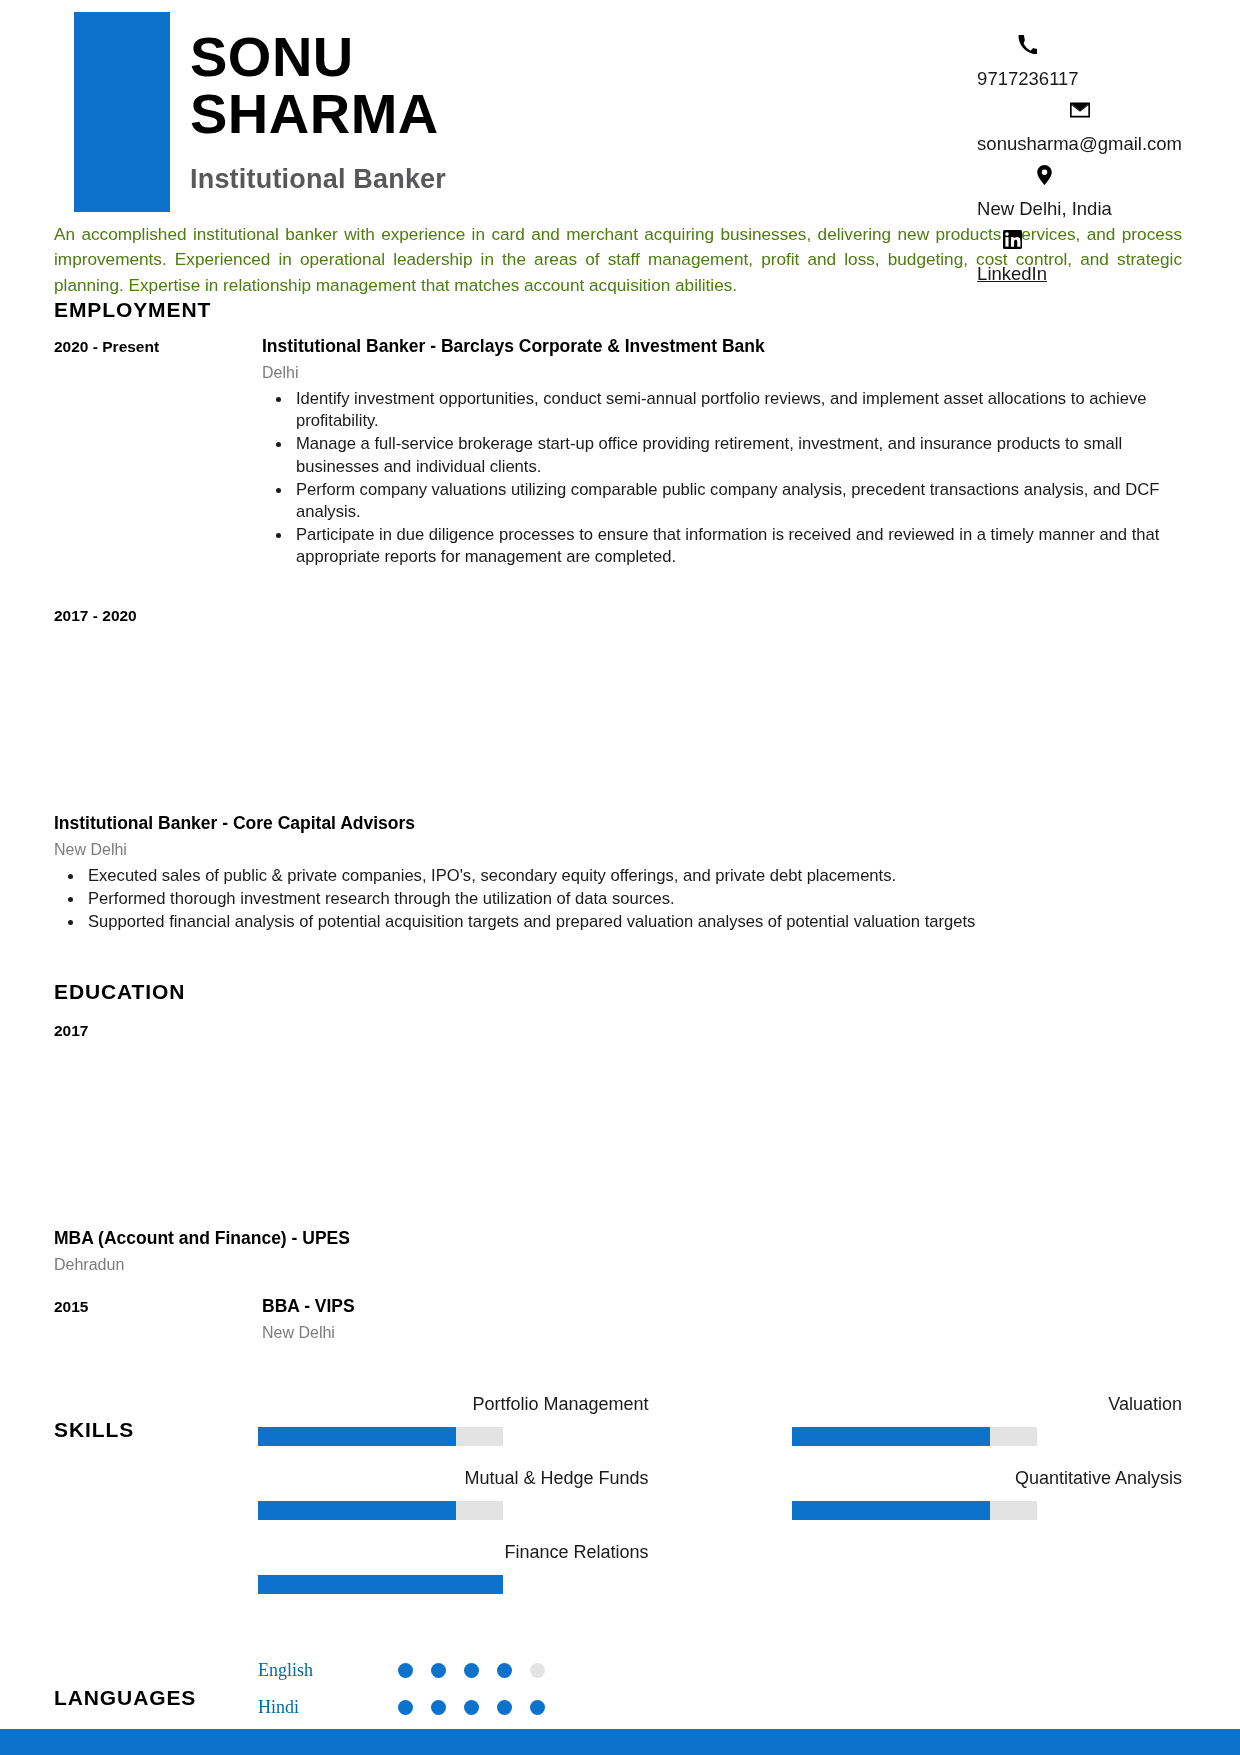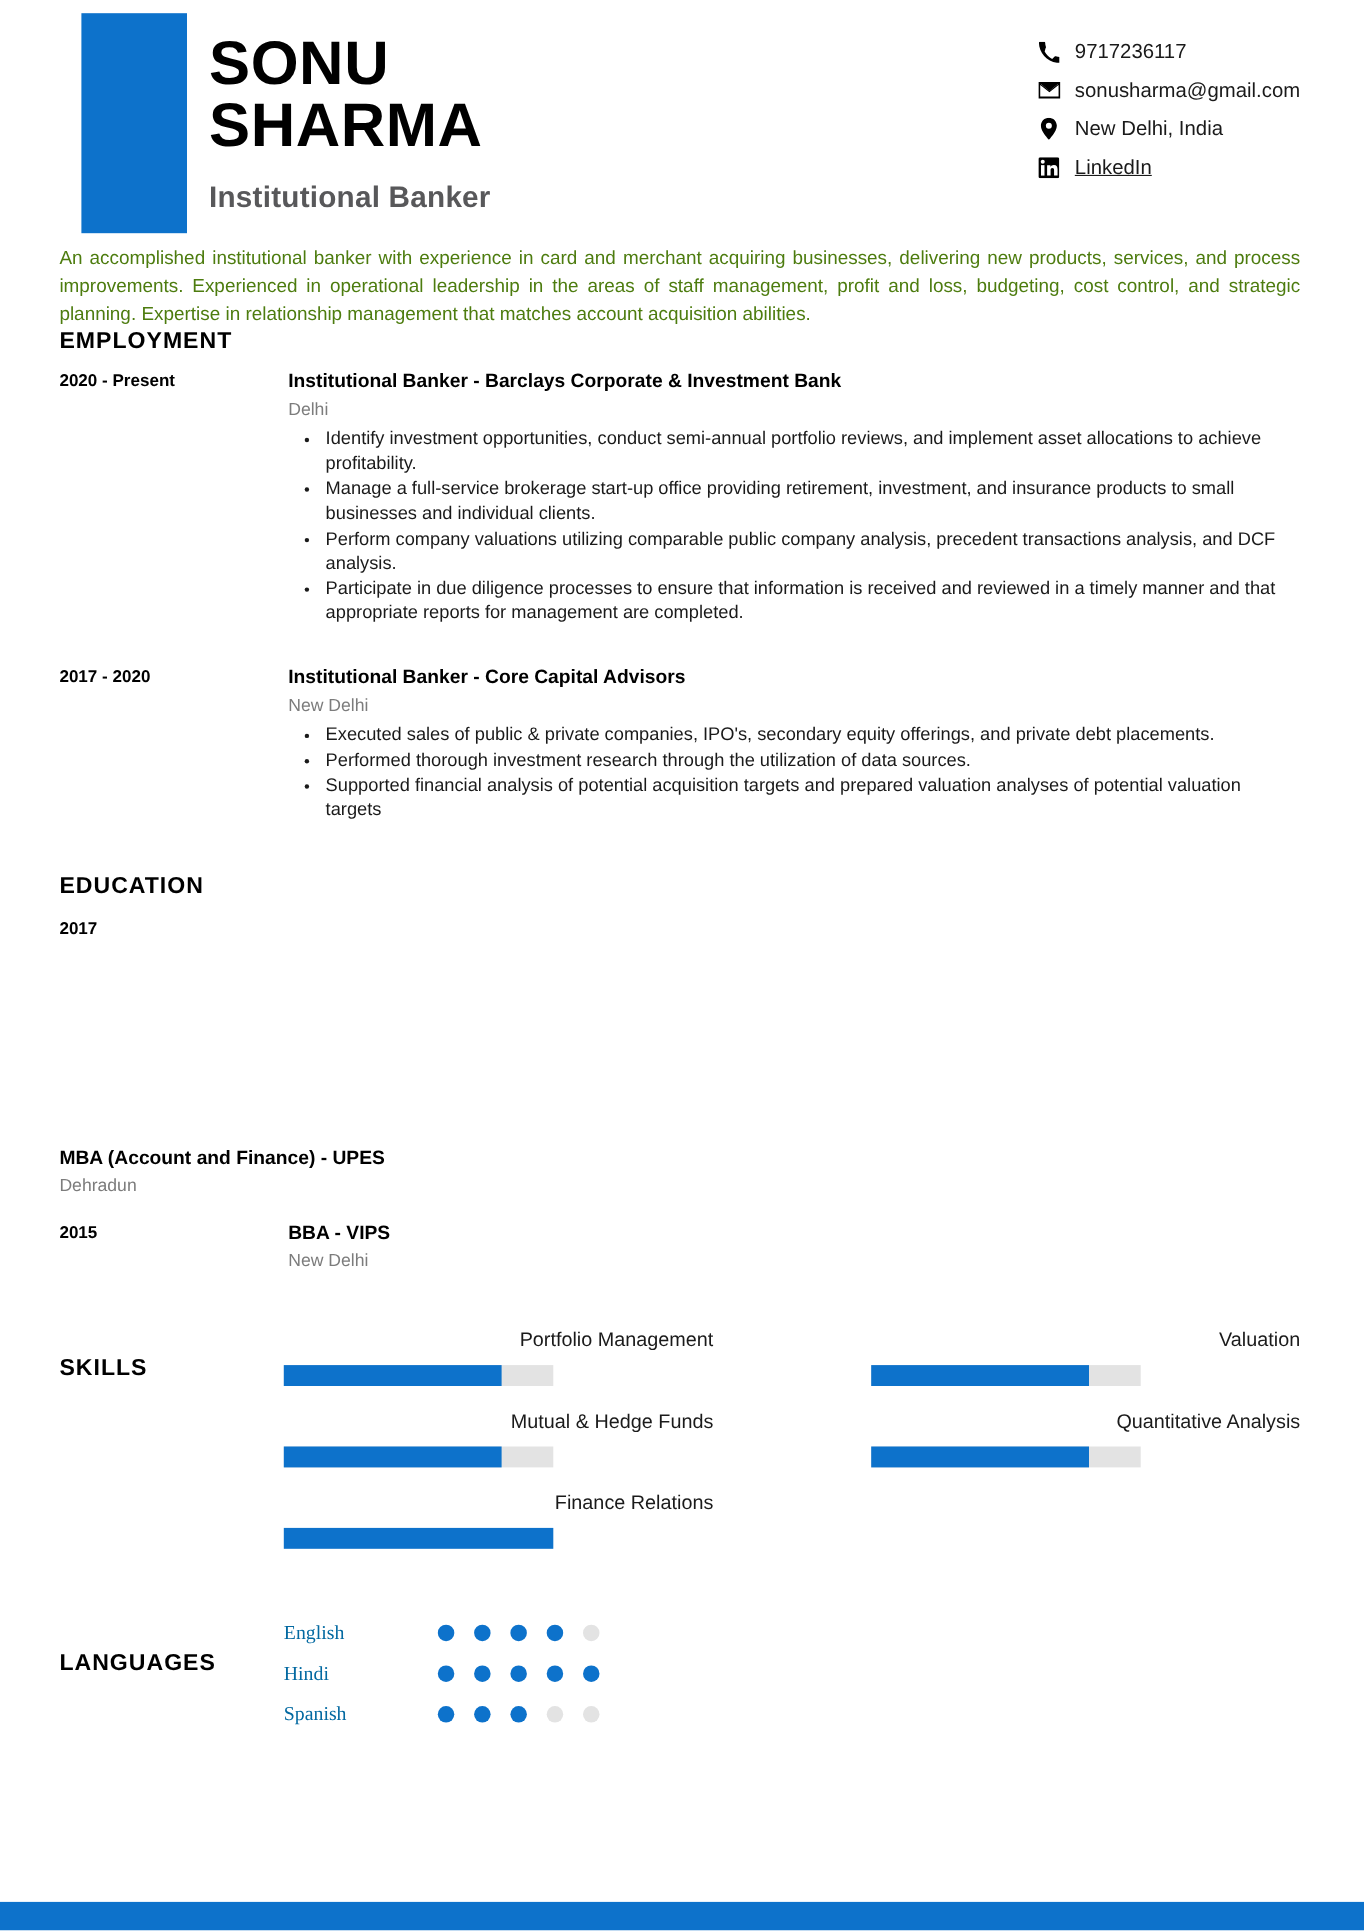--- a/index.html
+++ b/index.html
@@ -32,20 +32,21 @@
 
   .contacts {
     position:absolute; right:58px; top:34px;
     display:flex; flex-direction:column; gap:9px;
     align-items:flex-start;
   }
   .contact-row {
     display:flex; align-items:center; gap:13px;
     font-size:18.5px; color:#1a1a1a;
     min-height:26px;
+    flex-direction:column;
   }
   .c-icon {
     width:21px; height:21px;
     display:flex; align-items:center; justify-content:center;
     flex:0 0 21px;
   }
   .c-icon svg { display:block; }
   .contact-link { text-decoration:underline; color:#1a1a1a; }
 
   
@@ -183,21 +184,21 @@
       <div class="entry-place">Delhi</div>
       <ul class="bullets">
         <li>Identify investment opportunities, conduct semi-annual portfolio reviews, and implement asset allocations to achieve profitability.</li>
         <li>Manage a full-service brokerage start-up office providing retirement, investment, and insurance products to small businesses and individual clients.</li>
         <li>Perform company valuations utilizing comparable public company analysis, precedent transactions analysis, and DCF analysis.</li>
         <li>Participate in due diligence processes to ensure that information is received and reviewed in a timely manner and that appropriate reports for management are completed.</li>
       </ul>
     </div>
   </div>
 
-  <div class="entry" style="margin-top:36px;">
+  <div class="entry" style="margin-top:36px;flex-direction:column;">
     <div class="entry-date">2017 - 2020</div>
     <div class="entry-body">
       <div class="entry-title">Institutional Banker - Core Capital Advisors</div>
       <div class="entry-place">New Delhi</div>
       <ul class="bullets">
         <li>Executed sales of public &amp; private companies, IPO's, secondary equity offerings, and private debt placements.</li>
         <li>Performed thorough investment research through the utilization of data sources.</li>
         <li>Supported financial analysis of potential acquisition targets and prepared valuation analyses of potential valuation targets</li>
       </ul>
     </div>

